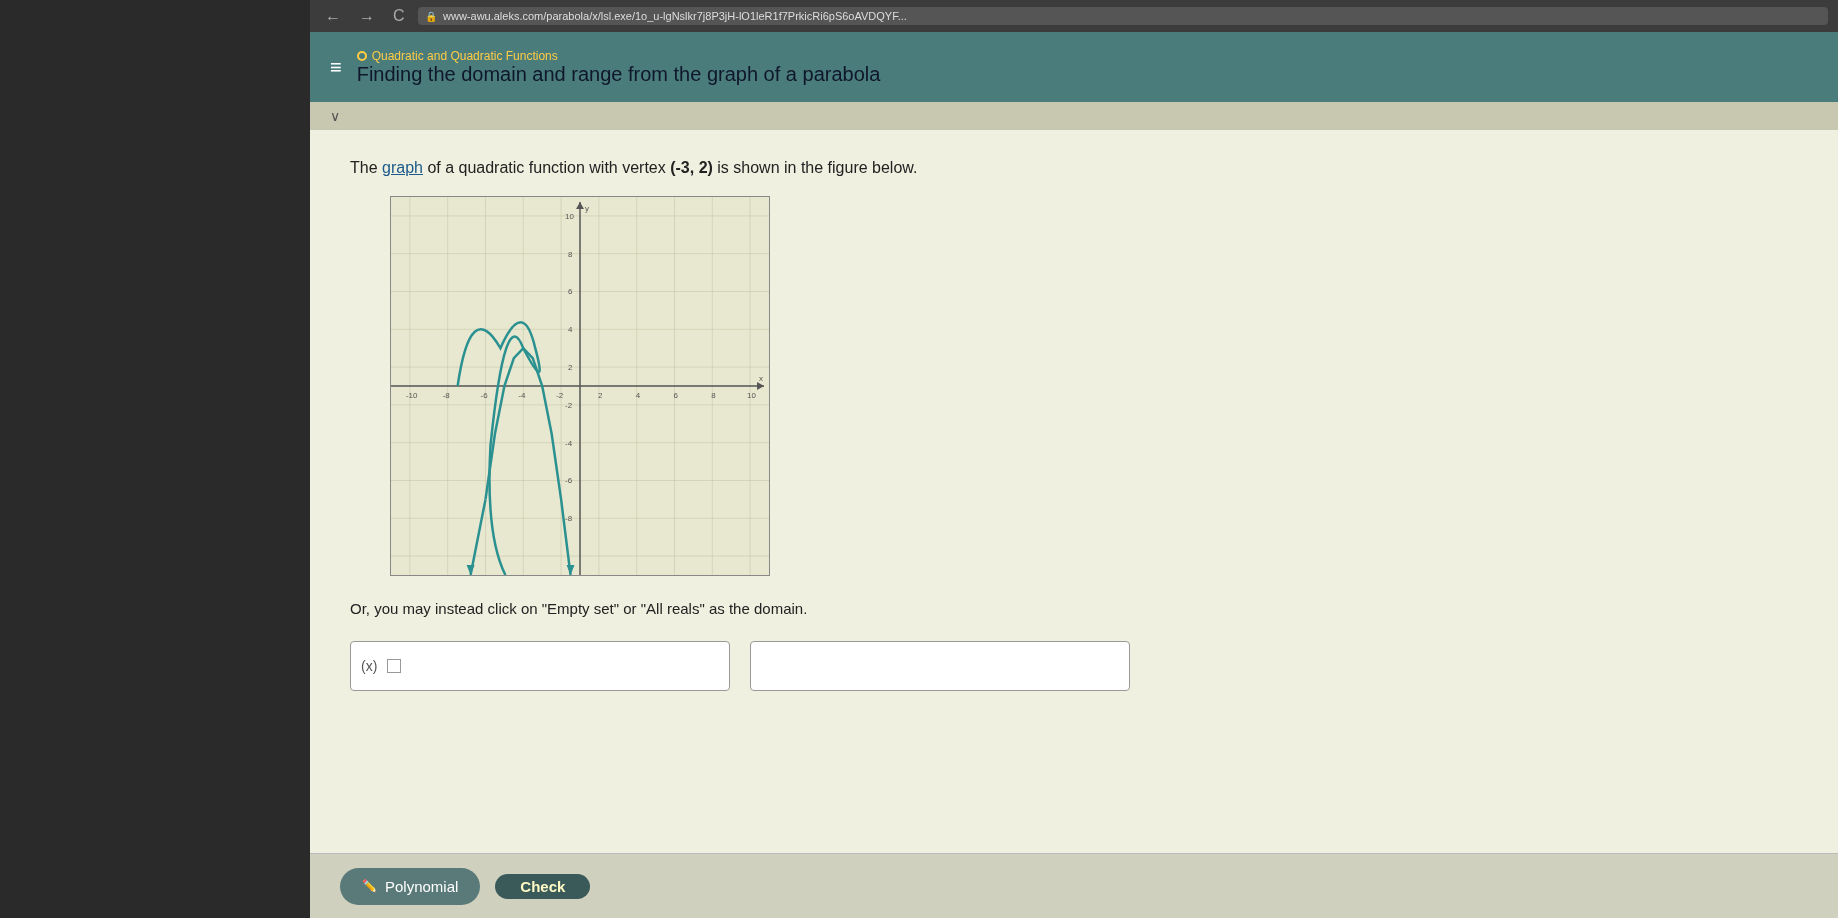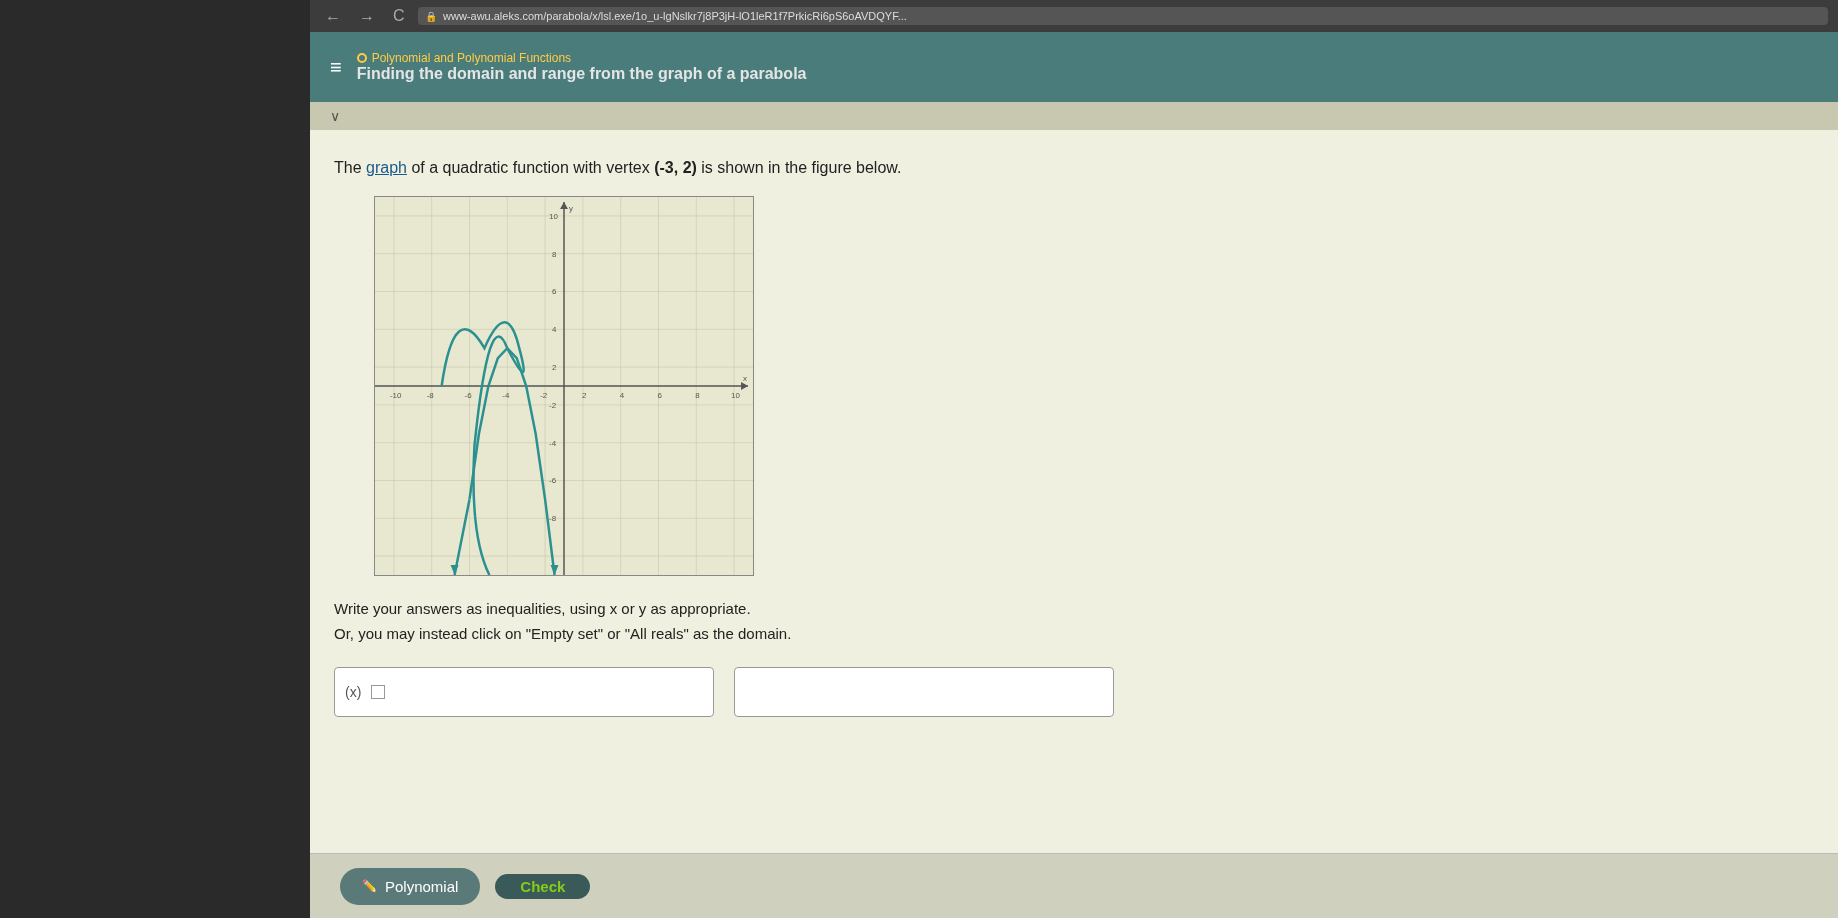--- a/index.html
+++ b/index.html
@@ -88,23 +88,23 @@
 
     .topic-category {
       color: #ffcc44;
       font-size: 12px;
       display: flex;
       align-items: center;
       gap: 5px;
     }
 
     .topic-title {
-      color: #e5e5e5;
-      font-size: 16px;
-      font-weight: bold;
+      color: #0f172a;
+      font-size: 20px;
+      font-weight: normal;
     }
 
     .circle-icon {
       width: 10px;
       height: 10px;
       border-radius: 50%;
       border: 2px solid #ffcc44;
       display: inline-block;
     }
 
@@ -121,21 +121,21 @@
     .chevron-down {
       color: #555;
       font-size: 14px;
       cursor: pointer;
     }
 
     
     .problem-area {
       flex: 1;
       background: #f0f0e0;
-      padding: 25px 24px;
+      padding: 25px 40px;
       overflow-y: auto;
       position: relative;
     }
 
     .problem-text {
       font-size: 16px;
       color: #222;
       line-height: 1.6;
       margin-bottom: 15px;
     }
@@ -229,21 +229,21 @@
       padding: 10px 22px;
       font-size: 15px;
       cursor: pointer;
       display: flex;
       align-items: center;
       gap: 8px;
     }
 
     .btn-check {
       background: #3a5a5a;
-      color: #84cc16;
+      color: #fef9c3;
       border: none;
       border-radius: 20px;
       padding: 4px 25px;
       font-size: 15px;
       font-weight: bold;
       cursor: pointer;
       text-align: center;
     }
 
     .pencil-icon {
@@ -291,21 +291,21 @@
       <span class="lock-icon">🔒</span>
       <span>www-awu.aleks.com/parabola/x/lsl.exe/1o_u-lgNslkr7j8P3jH-lO1leR1f7PrkicRi6pS6oAVDQYF...</span>
     </div>
   </div>
 
   <div class="aleks-header">
     <span class="menu-icon">≡</span>
     <div class="header-text-area">
       <div class="topic-category">
         <span class="circle-icon"></span>
-        <span>Polynomial and Polynomial Functions</span>
+        <span>Quadratic and Quadratic Functions</span>
       </div>
       <div class="topic-title">Finding the domain and range from the graph of a parabola</div>
     </div>
   </div>
 
   <div class="collapse-bar">
     <span class="chevron-down">∨</span>
   </div>
 
   <div class="problem-area">
@@ -383,21 +383,20 @@
 
         <line stroke="#2a9090" stroke-width="2.5" x1="95" y1="304" x2="80" y2="380"></line>
         <polygon fill="#2a9090" points="80,380 76,370 84,370"></polygon>
 
         <polygon fill="#2a9090" points="180.5,380 176.5,370 184.5,370"></polygon>
 
       </svg>
     </div>
 
     <div class="instructions-text">
-      <div>Write your answers as inequalities, using x or y as appropriate.</div>
       <div>Or, you may instead click on "Empty set" or "All reals" as the domain.</div>
     </div>
 
     <div class="answer-row">
       <div class="answer-box">
         <span class="answer-label">(x)</span>
         <div class="small-checkbox"></div>
         <input class="answer-input" type="text" placeholder="" style="">
       </div>
       <div class="answer-box">

